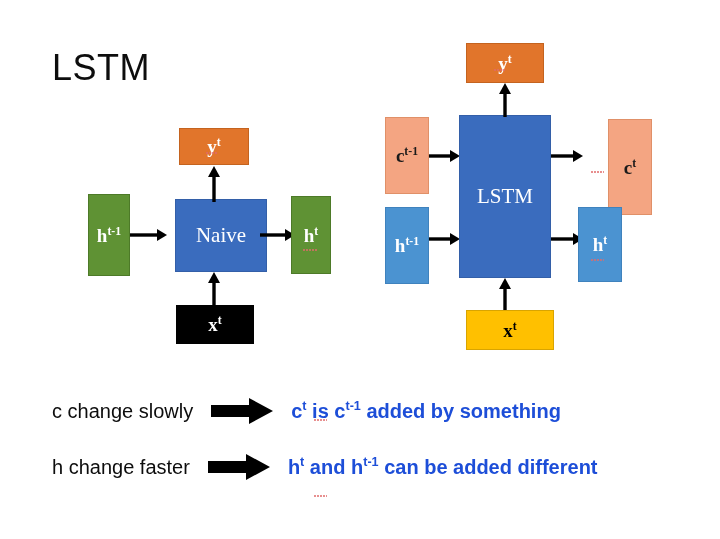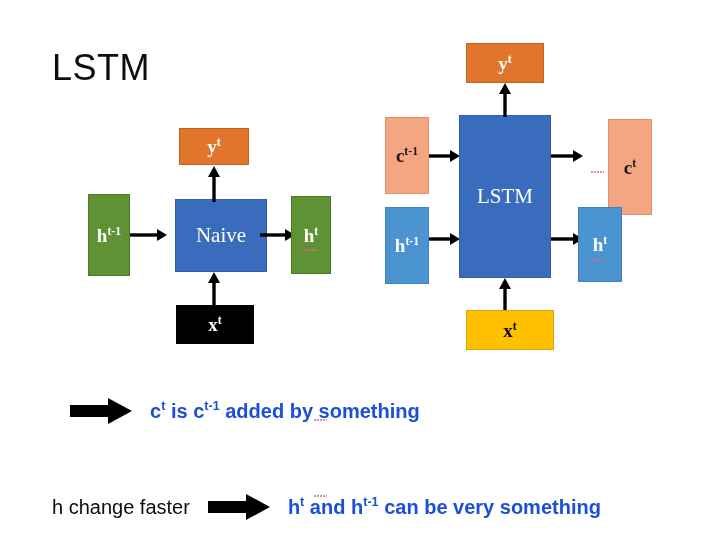--- a/index.html
+++ b/index.html
@@ -254,33 +254,34 @@
       </svg>
     </div>
 
     <div class="node n-yellow" style="left:466px; top:310px; width:88px; height:40px;">
       <span class="lbl"><span>x</span><sup>t</sup></span>
     </div>
 
   </div>
 
   <div class="stmt-row" style="left:52px; top:398px;">
+    <span class="stmt-left">c change slowly</span>
     <span class="block-arrow">
       <svg width="62" height="26" viewBox="0 0 62 26">
         <polygon points="0,7 38,7 38,0 62,13 38,26 38,19 0,19" fill="#000000"></polygon>
       </svg>
     </span>
     <span class="stmt-right"><span>c</span><sup>t</sup><span> is </span><span>c</span><sup>t-1</sup><span> added by something</span></span>
   </div>
   <div class="squig" style="left:314px; top:419px; width:13px;"></div>
 
-  <div class="stmt-row" style="left:52px; top:494px;">
+  <div class="stmt-row" style="left:52px; top:454px;">
     <span class="stmt-left">h change faster</span>
     <span class="block-arrow">
       <svg width="62" height="26" viewBox="0 0 62 26">
         <polygon points="0,7 38,7 38,0 62,13 38,26 38,19 0,19" fill="#000000"></polygon>
       </svg>
     </span>
-    <span class="stmt-right"><span>h</span><sup>t</sup><span> and </span><span>h</span><sup>t-1</sup><span> can be very something</span></span>
+    <span class="stmt-right"><span>h</span><sup>t</sup><span> and </span><span>h</span><sup>t-1</sup><span> can be added different</span></span>
   </div>
   <div class="squig" style="left:314px; top:495px; width:13px;"></div>
 
 </div>
 
 </body></html>

